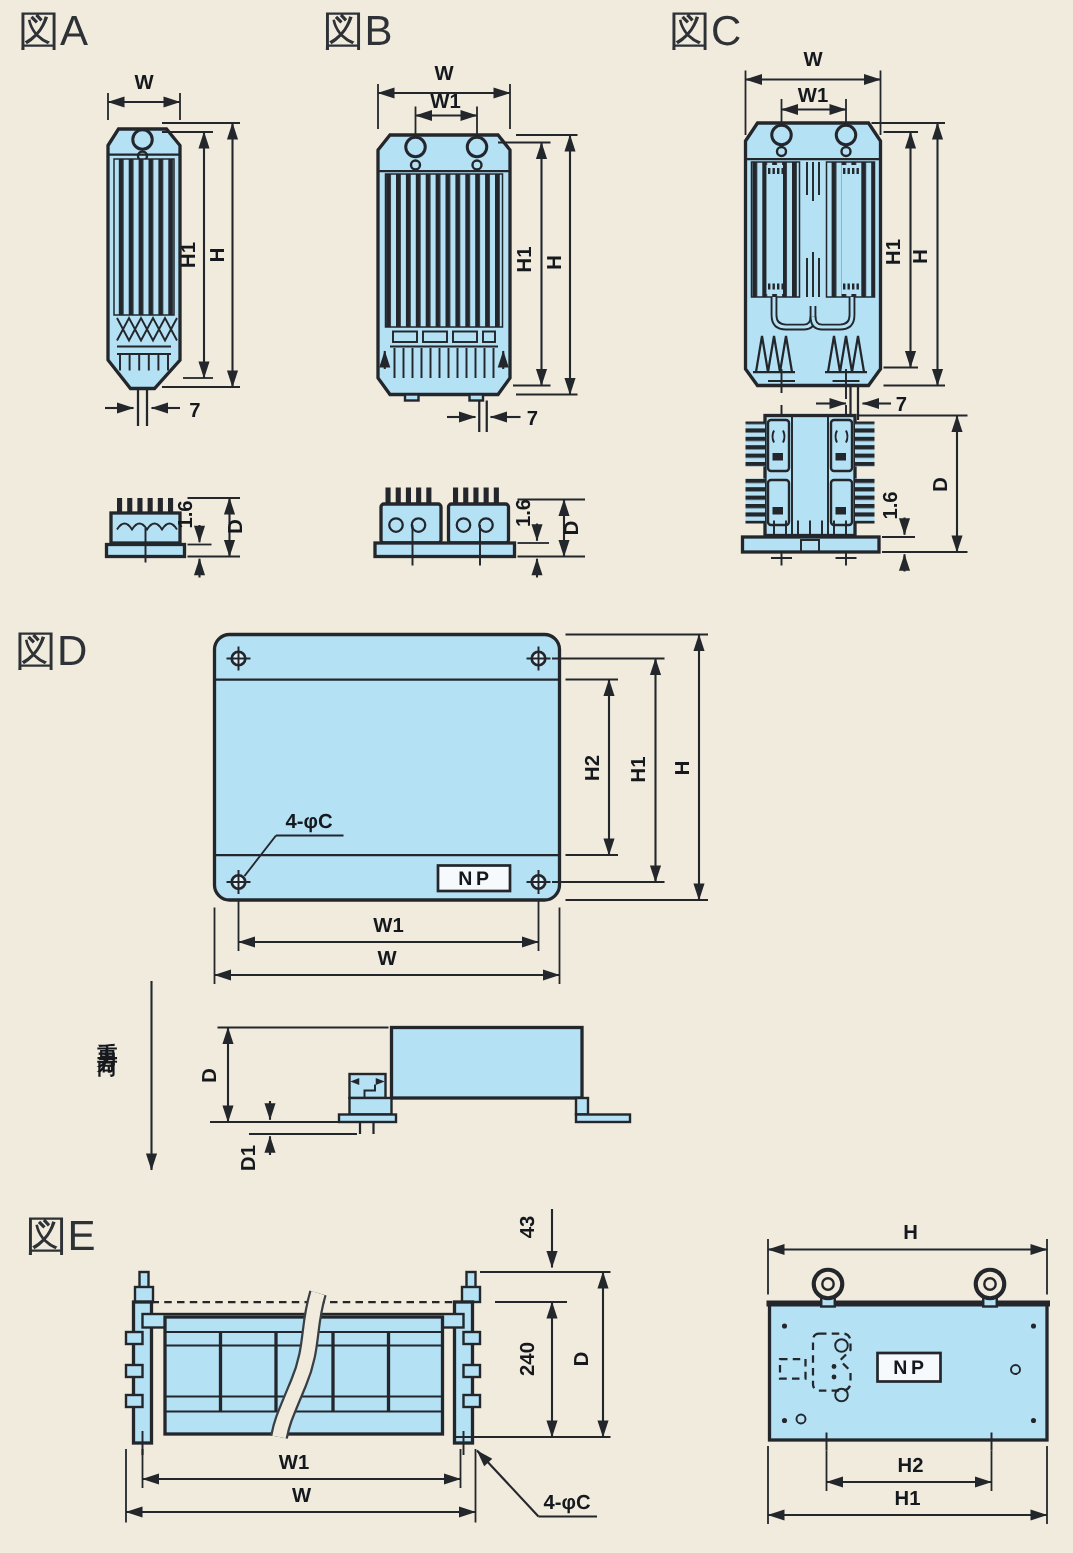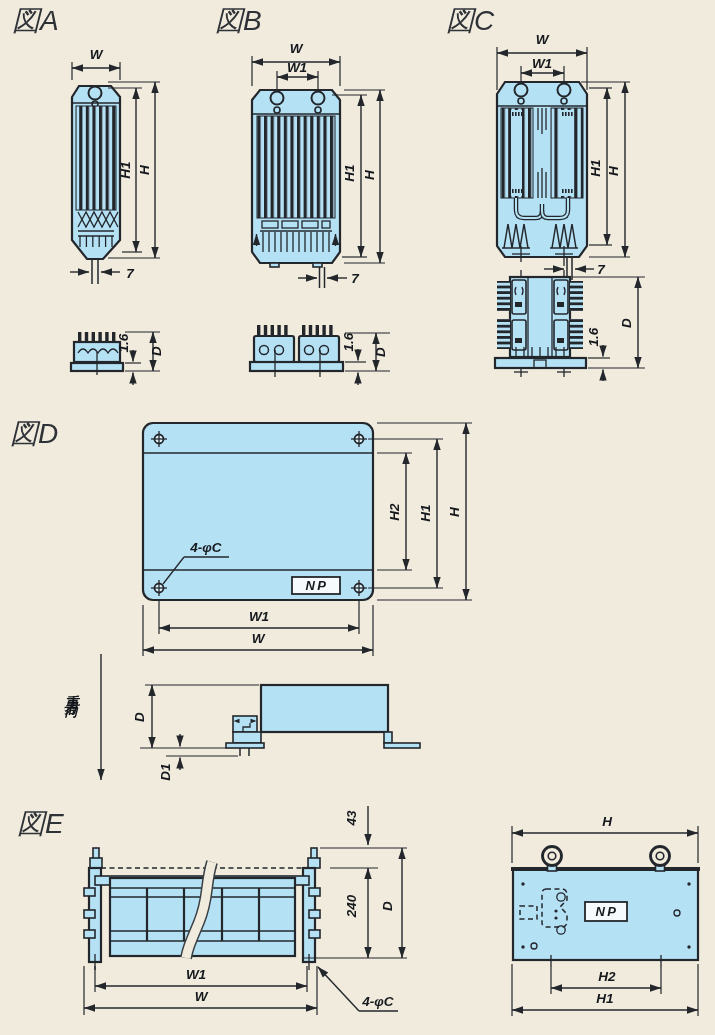--- a/index.html
+++ b/index.html
@@ -1,16 +1,16 @@
 <!DOCTYPE html>
 <html><head>
 <meta charset="utf-8">
 <style>
   html,body{margin:0;padding:0;background:#f0ebdd;}
-  .page{position:relative;width:715px;height:1035px;background:#f0ebdd;font-family:"Liberation Sans",sans-serif;overflow:hidden;font-style:italic;}
+  .page{position:relative;width:715px;height:1035px;background:#f0ebdd;font-family:"Liberation Sans",sans-serif;overflow:hidden;}
   .page svg{position:absolute;left:0;top:0;}
   text{font-family:"Liberation Sans",sans-serif;fill:#15181d;}
   .dt{font-size:13.5px;font-weight:bold;}
   .fl{font-size:28px;fill:#2e3237;}
   .npt{font-size:13px;font-weight:bold;letter-spacing:2.5px;}
   .ol{fill:#b5e1f5;stroke:#23272c;stroke-width:2.2;}
   .ol16{fill:#b5e1f5;stroke:#23272c;stroke-width:1.6;}
   .ln{stroke:#23272c;stroke-width:1.5;fill:none;}
   .ln13{stroke:#23272c;stroke-width:1.3;fill:none;}
   .ln2{stroke:#23272c;stroke-width:2.2;fill:none;}

